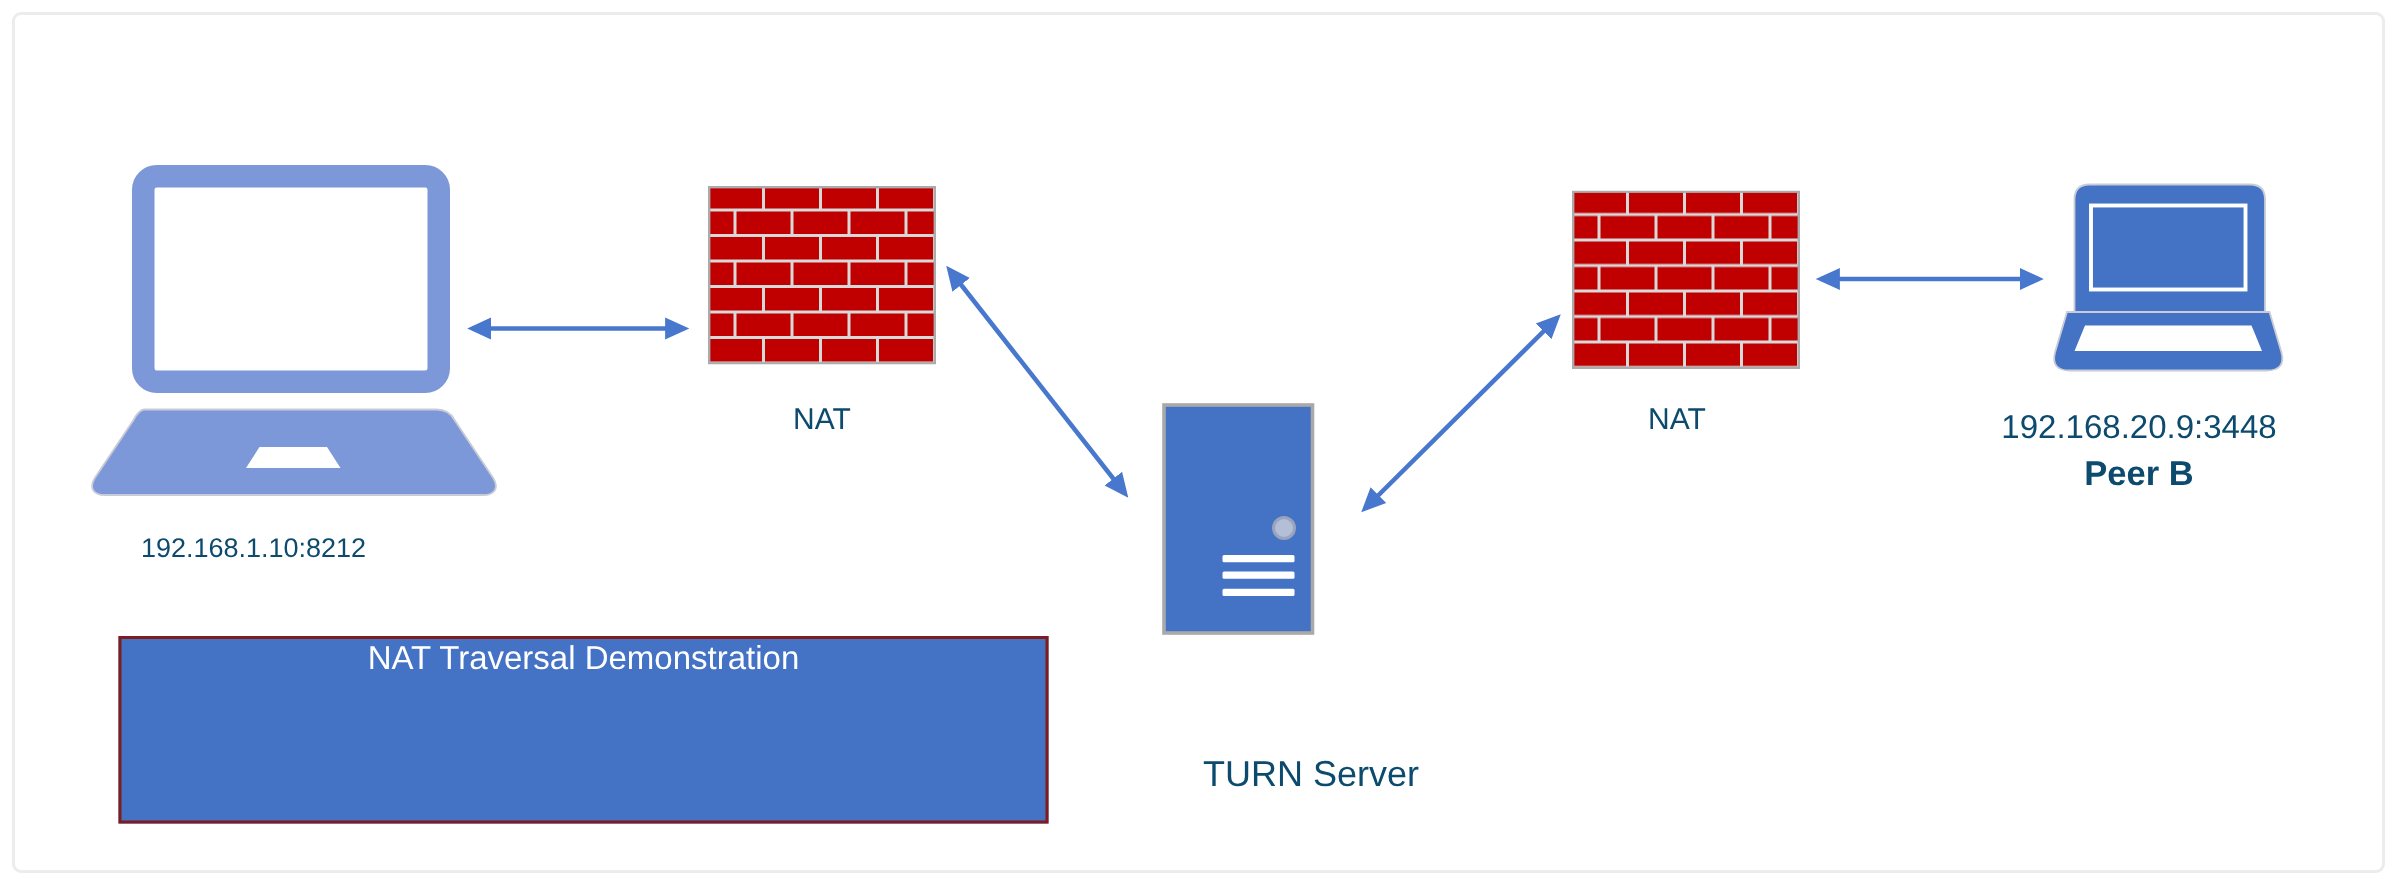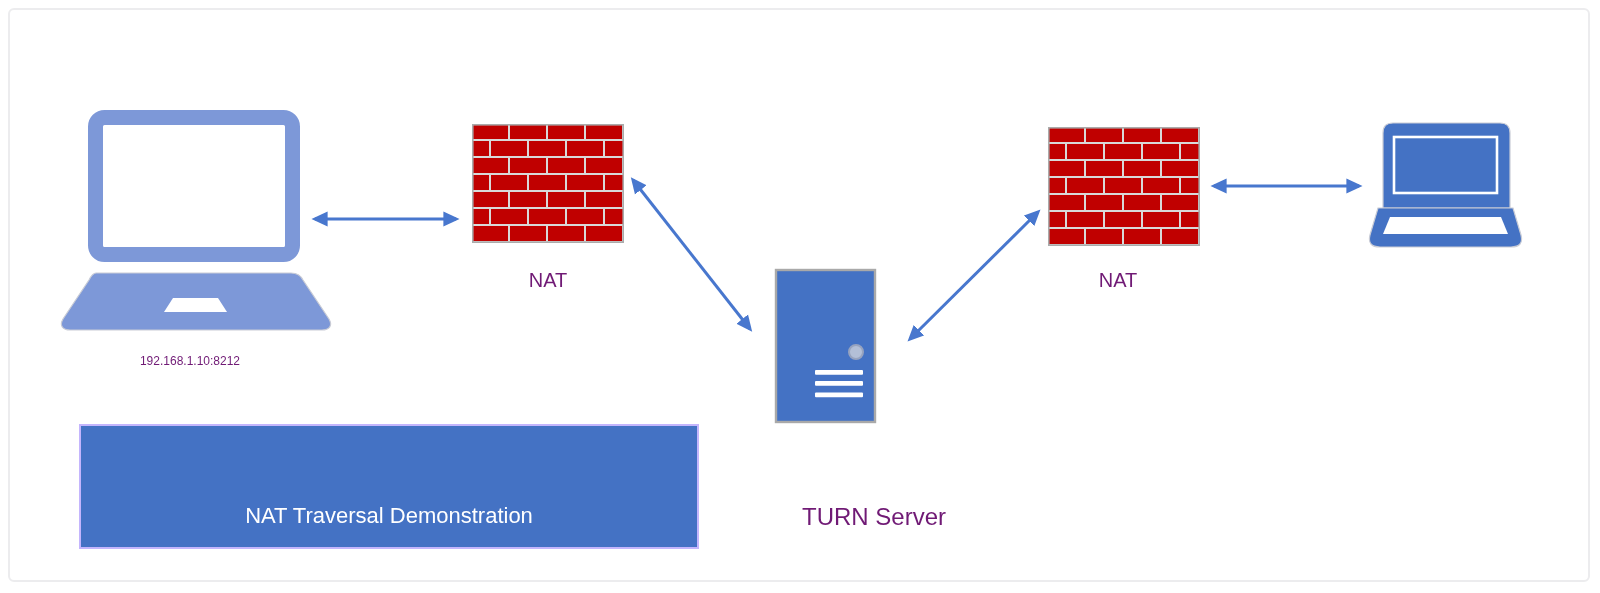--- a/index.html
+++ b/index.html
@@ -8,34 +8,34 @@
     font-family: "Liberation Sans", sans-serif;
     -webkit-font-smoothing: antialiased;
   }
   .canvas { position: relative; width: 1600px; height: 593px; background: #ffffff; overflow: hidden; }
   .frame {
     position: absolute; left: 8px; top: 8px; width: 1582px; height: 574px;
     border: 2px solid #ECECEE; border-radius: 6px; box-sizing: border-box;
     background: #ffffff; pointer-events: none;
   }
   .abs { position: absolute; }
-  .label { position: absolute; text-align: center; color: #701a75; line-height: 1.15; }
-  .ip-a   { left: 60px;  top: 355px; width: 260px; font-size: 12px; }
+  .label { position: absolute; text-align: center; color: #0c4a6e; line-height: 1.15; }
+  .ip-a   { left: 39px;  top: 355px; width: 260px; font-size: 18px; }
   .name-a { left: 61px;  top: 383px; width: 260px; font-size: 19px; font-weight: bold; }
   .nat-1  { left: 448px; top: 269px; width: 200px; font-size: 20px; }
   .turnlb { left: 774px; top: 503px; width: 200px; font-size: 24px; }
   .nat-2  { left: 1018px; top: 269px; width: 200px; font-size: 20px; }
   .ip-b   { left: 1296px; top: 272px; width: 260px; font-size: 22px; }
   .name-b { left: 1296px; top: 302px; width: 260px; font-size: 23px; font-weight: bold; }
 
   .banner {
     position: absolute; left: 79px; top: 424px; width: 620px; height: 125px;
     background: var(--accent-blue, #4472C4);
-    border: 2px solid #c4b5fd; box-sizing: border-box;
-    display: flex; align-items: flex-end; justify-content: center;
+    border: 2px solid #7f1d1d; box-sizing: border-box;
+    display: flex; align-items: flex-start; justify-content: center;
     padding-bottom: 18px;
   }
   .banner-title { color: #ffffff; font-size: 22px; }
 
   
   .arrow-line { stroke: var(--arrow-blue, #4472C4); stroke-width: 3; fill: none; }
   .arrow-head { fill: var(--arrow-blue, #4472C4); }
   .brick-bg   { fill: var(--mortar-gray, #D9D9D9); }
   .brick      { fill: var(--brick-red, #C00000); }
   .wall-border { stroke: #ABABAB; stroke-width: 1.6; }
@@ -112,17 +112,19 @@
     <line x1="315" y1="219" x2="456" y2="219" class="arrow-line" marker-start="url(#ah)" marker-end="url(#ah)"></line>
     <line x1="633" y1="180" x2="750" y2="329" class="arrow-line" marker-start="url(#ah)" marker-end="url(#ah)"></line>
     <line x1="910" y1="339" x2="1038" y2="212" class="arrow-line" marker-start="url(#ah)" marker-end="url(#ah)"></line>
     <line x1="1214" y1="186" x2="1359" y2="186" class="arrow-line" marker-start="url(#ah)" marker-end="url(#ah)"></line>
   </svg>
 
   <div class="label ip-a">192.168.1.10:8212</div>
   <div class="label nat-1">NAT</div>
   <div class="label turnlb">TURN Server</div>
   <div class="label nat-2">NAT</div>
+  <div class="label ip-b">192.168.20.9:3448</div>
+  <div class="label name-b">Peer B</div>
 
   <div class="banner">
     <span class="banner-title">NAT Traversal Demonstration</span>
   </div>
 </div>
 
 </body></html>

